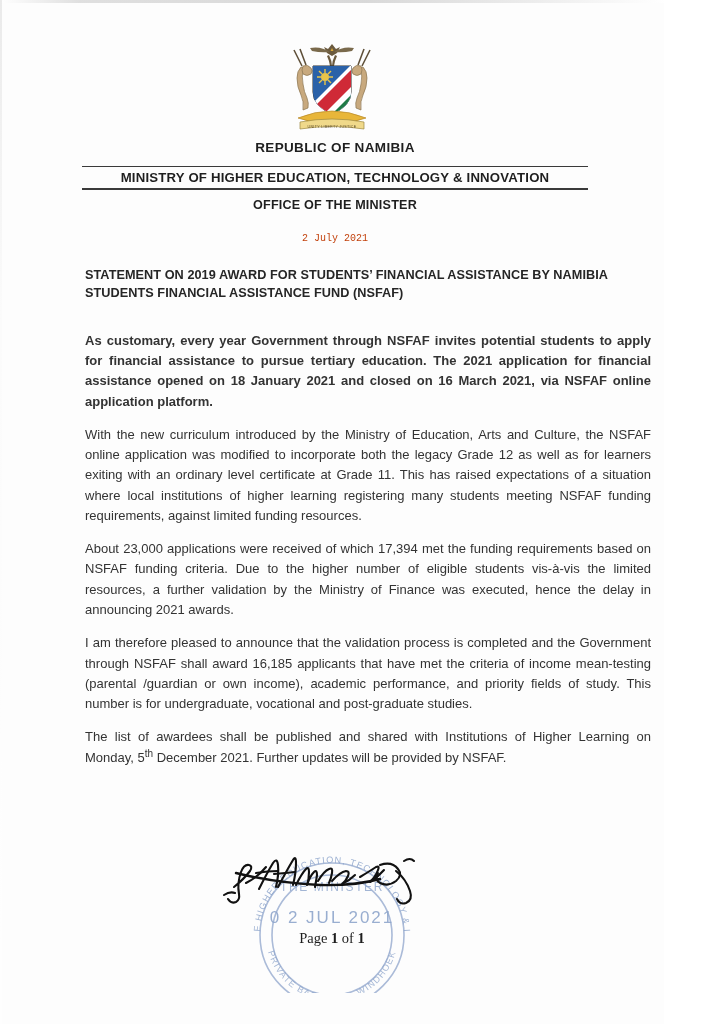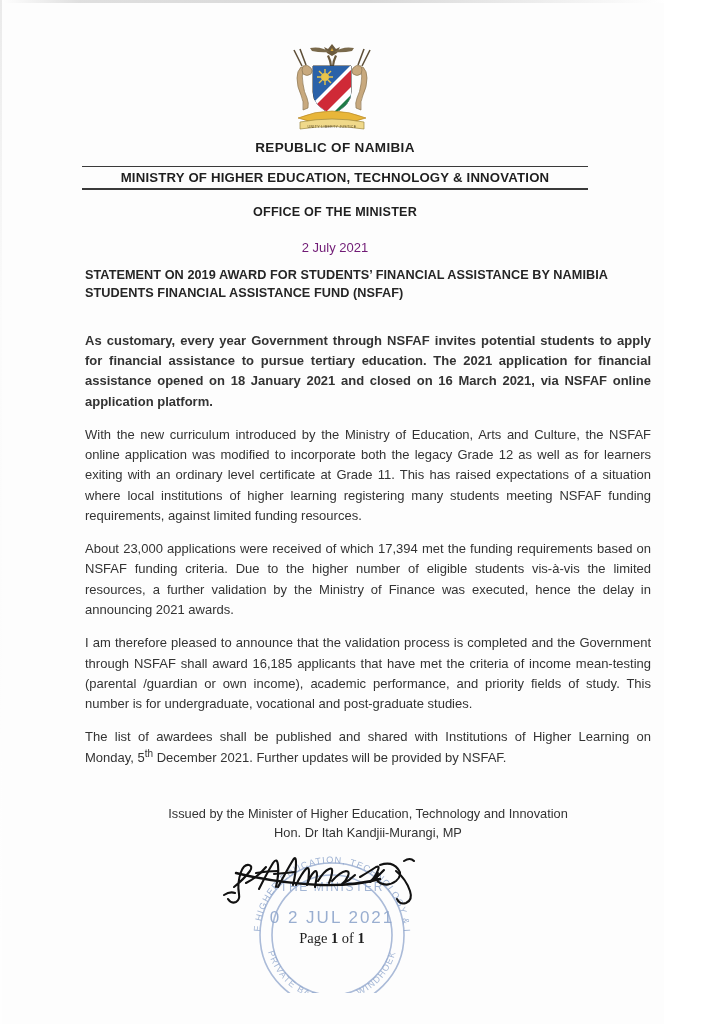--- a/index.html
+++ b/index.html
@@ -66,27 +66,28 @@
     font-size: 13.2px;
     font-weight: bold;
     letter-spacing: .2px;
     padding: 3px 0 3px;
     color: #1f1f1f;
   }
   .office {
     font-size: 12.6px;
     font-weight: bold;
     letter-spacing: .2px;
-    padding-top: 15px;
+    padding-top: 8px;
     color: #1f1f1f;
   }
   .doc-date {
-    font-size: 13px;
+    font-size: 10px;
     padding-top: 21px;
-    color: #701a75;
+    color: #c2410c;
+    font-family: Liberation Mono, monospace;
   }
 
   
   .body-block {
     position: absolute;
     left: 85px;
     width: 566px;
     top: 266px;
   }
   .statement-title {
@@ -228,24 +229,20 @@
     <div class="statement-title">STATEMENT ON 2019 AWARD FOR STUDENTS’ FINANCIAL ASSISTANCE BY NAMIBIA STUDENTS FINANCIAL ASSISTANCE FUND (NSFAF)</div>
 
     <p class="para first">As customary, every year Government through NSFAF invites potential students to apply for financial assistance to pursue tertiary education. The 2021 application for financial assistance opened on 18 January 2021 and closed on 16 March 2021, via NSFAF online application platform.</p>
     <p class="para">With the new curriculum introduced by the Ministry of Education, Arts and Culture, the NSFAF online application was modified to incorporate both the legacy Grade 12 as well as for learners exiting with an ordinary level certificate at Grade 11. This has raised expectations of a situation where local institutions of higher learning registering many students meeting NSFAF funding requirements, against limited funding resources.</p>
     <p class="para">About 23,000 applications were received of which 17,394 met the funding requirements based on NSFAF funding criteria. Due to the higher number of eligible students vis-à-vis the limited resources, a further validation by the Ministry of Finance was executed, hence the delay in announcing 2021 awards.</p>
     <p class="para">I am therefore pleased to announce that the validation process is completed and the Government through NSFAF shall award 16,185 applicants that have met the criteria of income mean-testing (parental /guardian or own income), academic performance, and priority fields of study. This number is for undergraduate, vocational and post-graduate studies.</p>
 
     <p class="para"><span>The list of awardees shall be published and shared with Institutions of Higher Learning on Monday, 5</span><sup>th</sup><span> December 2021. Further updates will be provided by NSFAF.</span></p>
   </div>
 
-  <div class="issued-block">
-    <span>Issued by the Minister of Higher Education, Technology and Innovation</span>
-    <span class="issued-line2">Hon. Dr Itah Kandjii-Murangi, MP</span>
-  </div>
 
   <div class="stamp-area">
     <svg class="stamp-svg" width="240" height="150" viewBox="0 0 240 150">
       <defs>
         <path id="arcTop" d="M 48 92 A 72 72 0 0 1 192 92"></path>
         <path id="arcBottom" d="M 54 92 A 66 66 0 0 0 186 92"></path>
       </defs>
       <g stroke="#9db0d2" fill="none" stroke-width="1.6" opacity="0.85">
         <circle cx="120" cy="92" r="72"></circle>
         <circle cx="120" cy="92" r="60"></circle>

